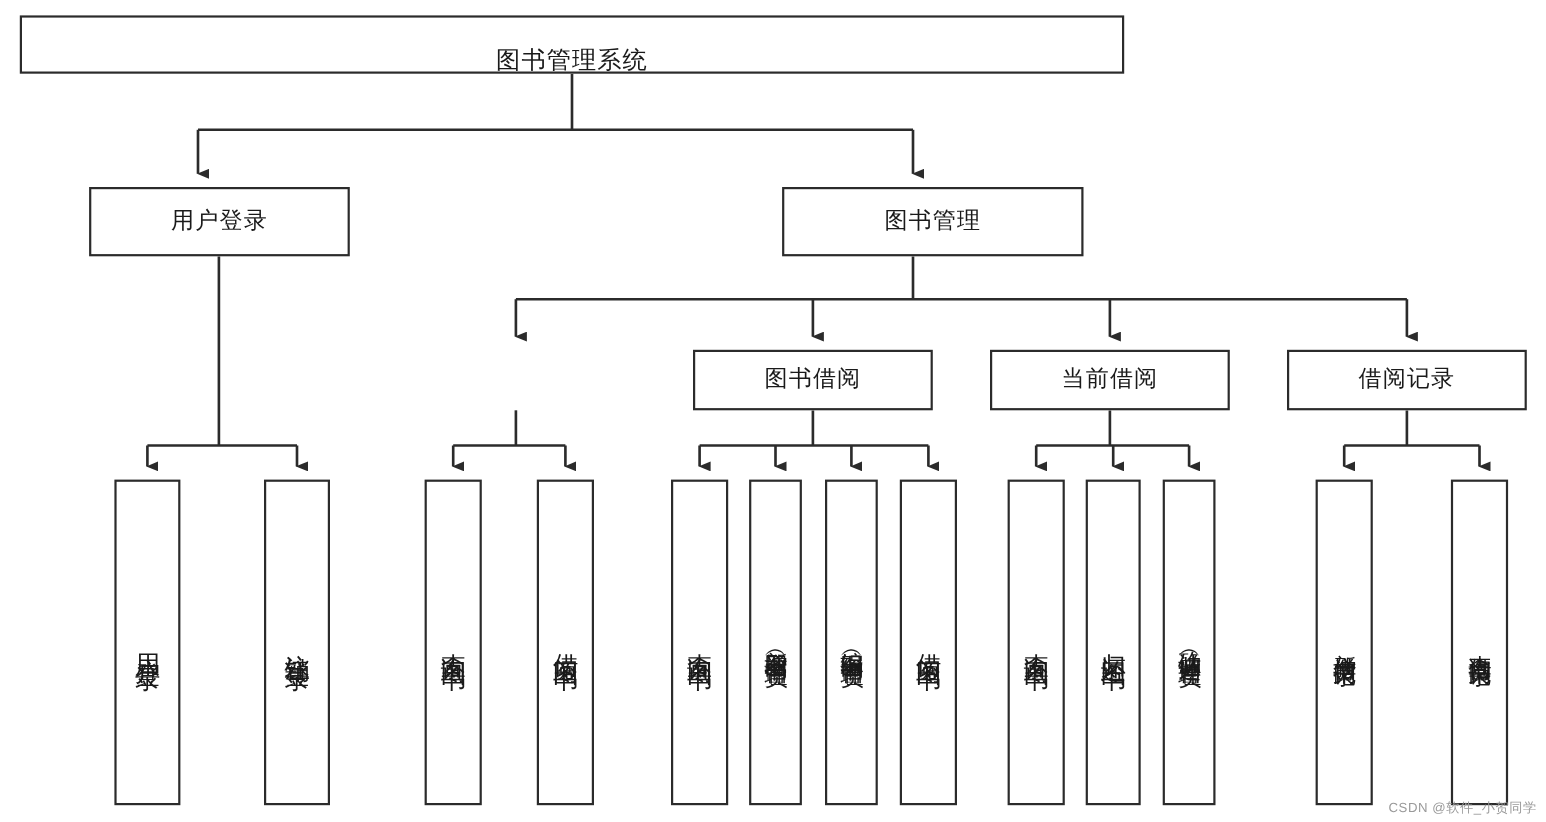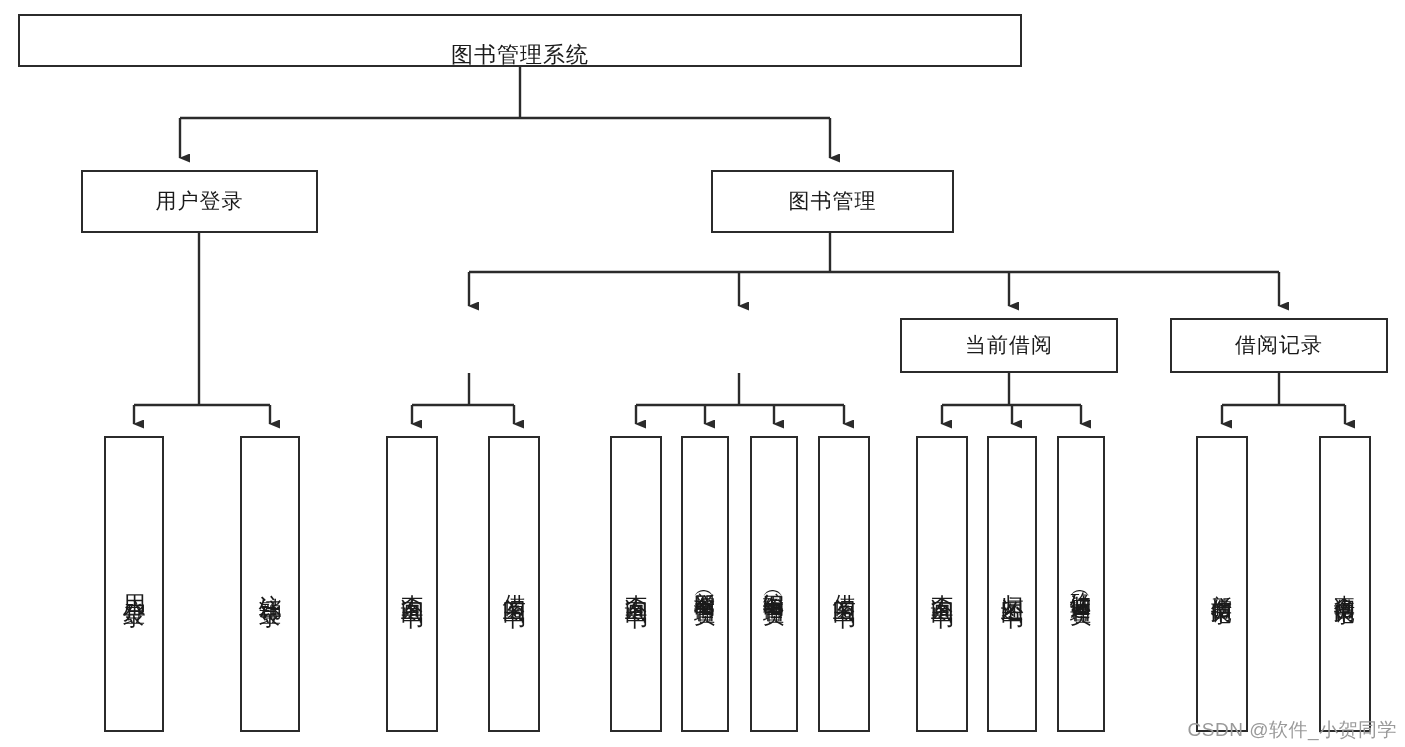--- a/index.html
+++ b/index.html
@@ -64,21 +64,21 @@
     white-space: nowrap;
   }
   .node.vert.narrow .node-label {
     font-size: 21px;
     letter-spacing: 2px;
   }
   #watermark {
     position: absolute;
     right: 8px;
     bottom: 4px;
-    font-size: 19px;
+    font-size: 12px;
     color: #9a9a9a;
     white-space: nowrap;
     letter-spacing: 0.5px;
   }
 </style>
 </head>
 <body>
 
 <div id="diagram-root">
 
@@ -132,24 +132,27 @@
     </g>
   </svg>
 
   <div class="node horiz root" style="left:18px; top:14px; width:1004px; height:53px;">
     <span class="node-label">图书管理系统</span>
   </div>
 
   <div class="node horiz" style="left:81px; top:170px; width:237px; height:63px;">
     <span class="node-label">用户登录</span>
   </div>
-  <div class="node horiz" style="left:711px; top:170px; width:243px; height:63px;">
+  <div class="node horiz" style="left:711px; top:170px; width:274px; height:63px;">
     <span class="node-label">图书管理</span>
   </div>
 
+  <div class="node horiz" style="left:630px; top:318px; width:218px; height:55px;">
+    <span class="node-label">图书借阅</span>
+  </div>
   <div class="node horiz" style="left:1170px; top:318px; width:218px; height:55px;">
     <span class="node-label">借阅记录</span>
   </div>
   <div class="node horiz" style="left:900px; top:318px; width:218px; height:55px;">
     <span class="node-label">当前借阅</span>
   </div>
 
   <div class="node vert" style="left:104px; top:436px; width:60px; height:296px;">
     <span class="node-label">用户登录</span>
   </div>

